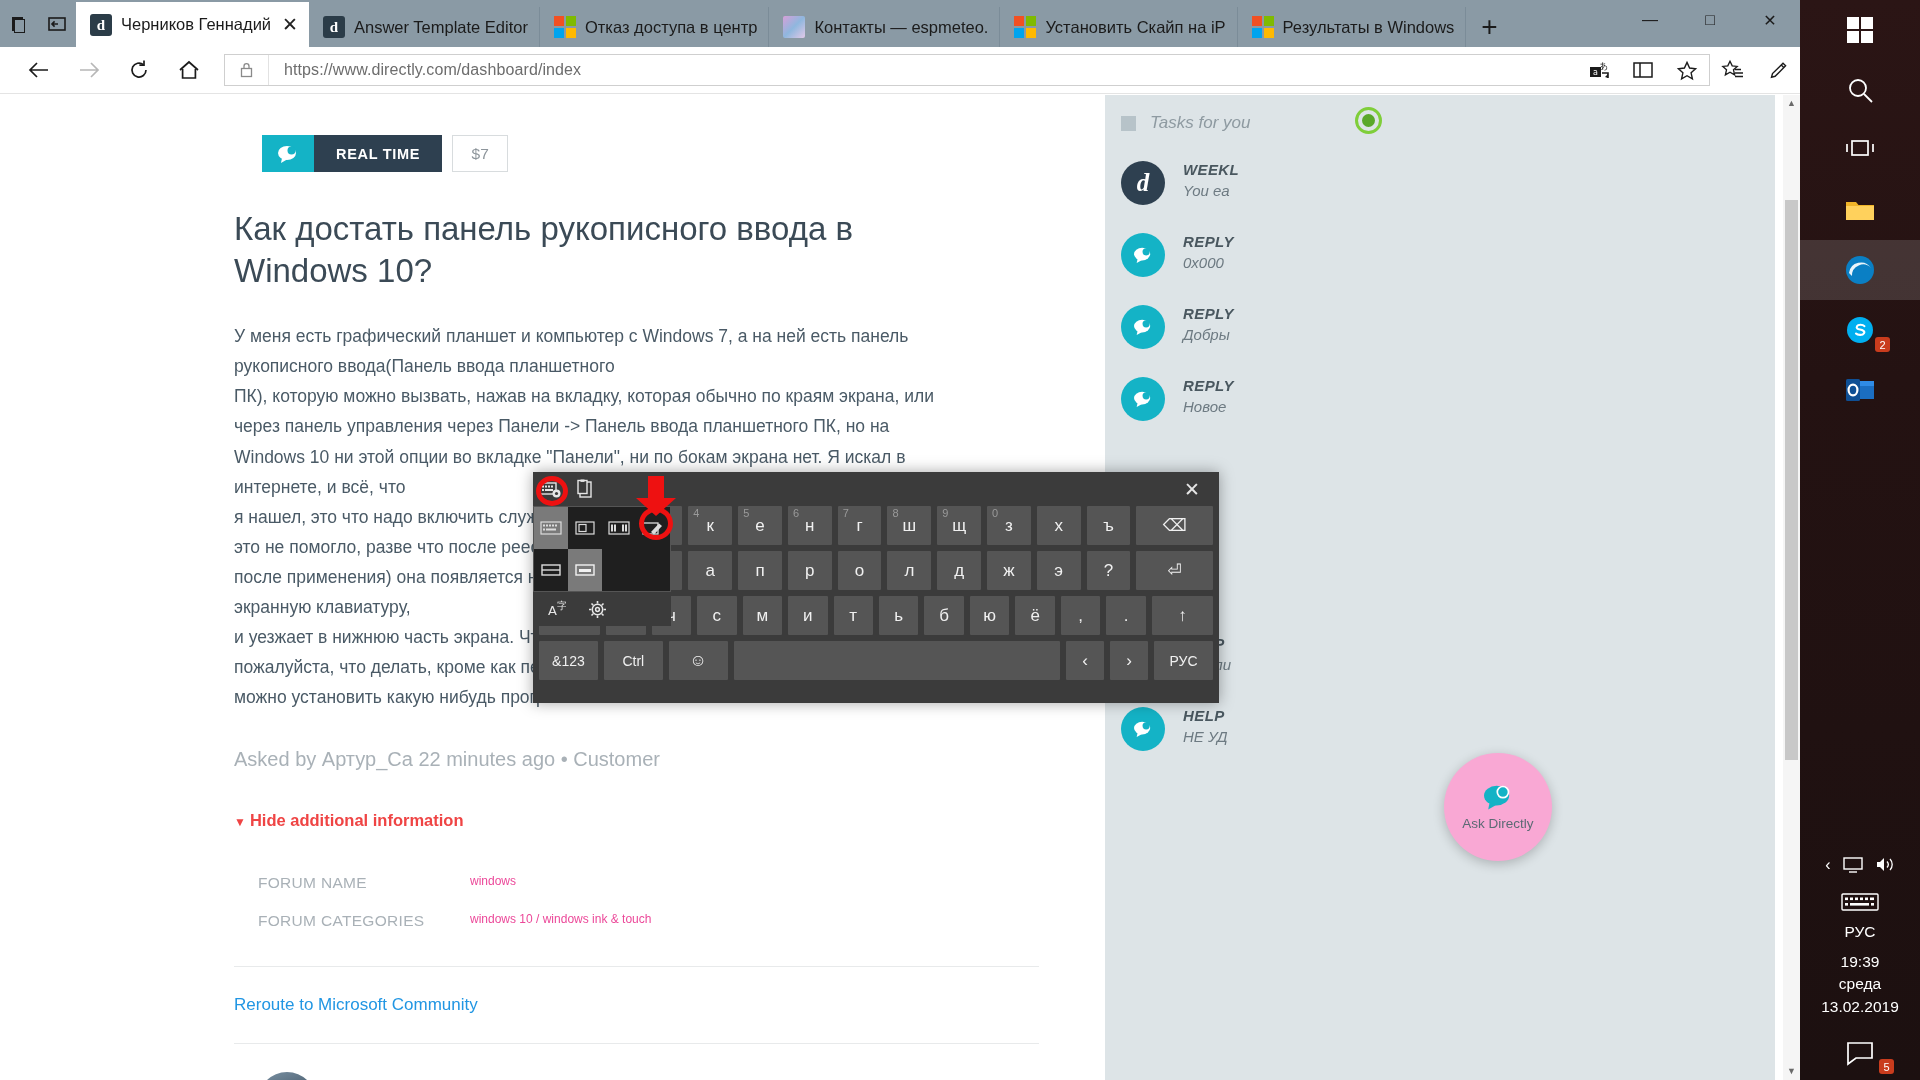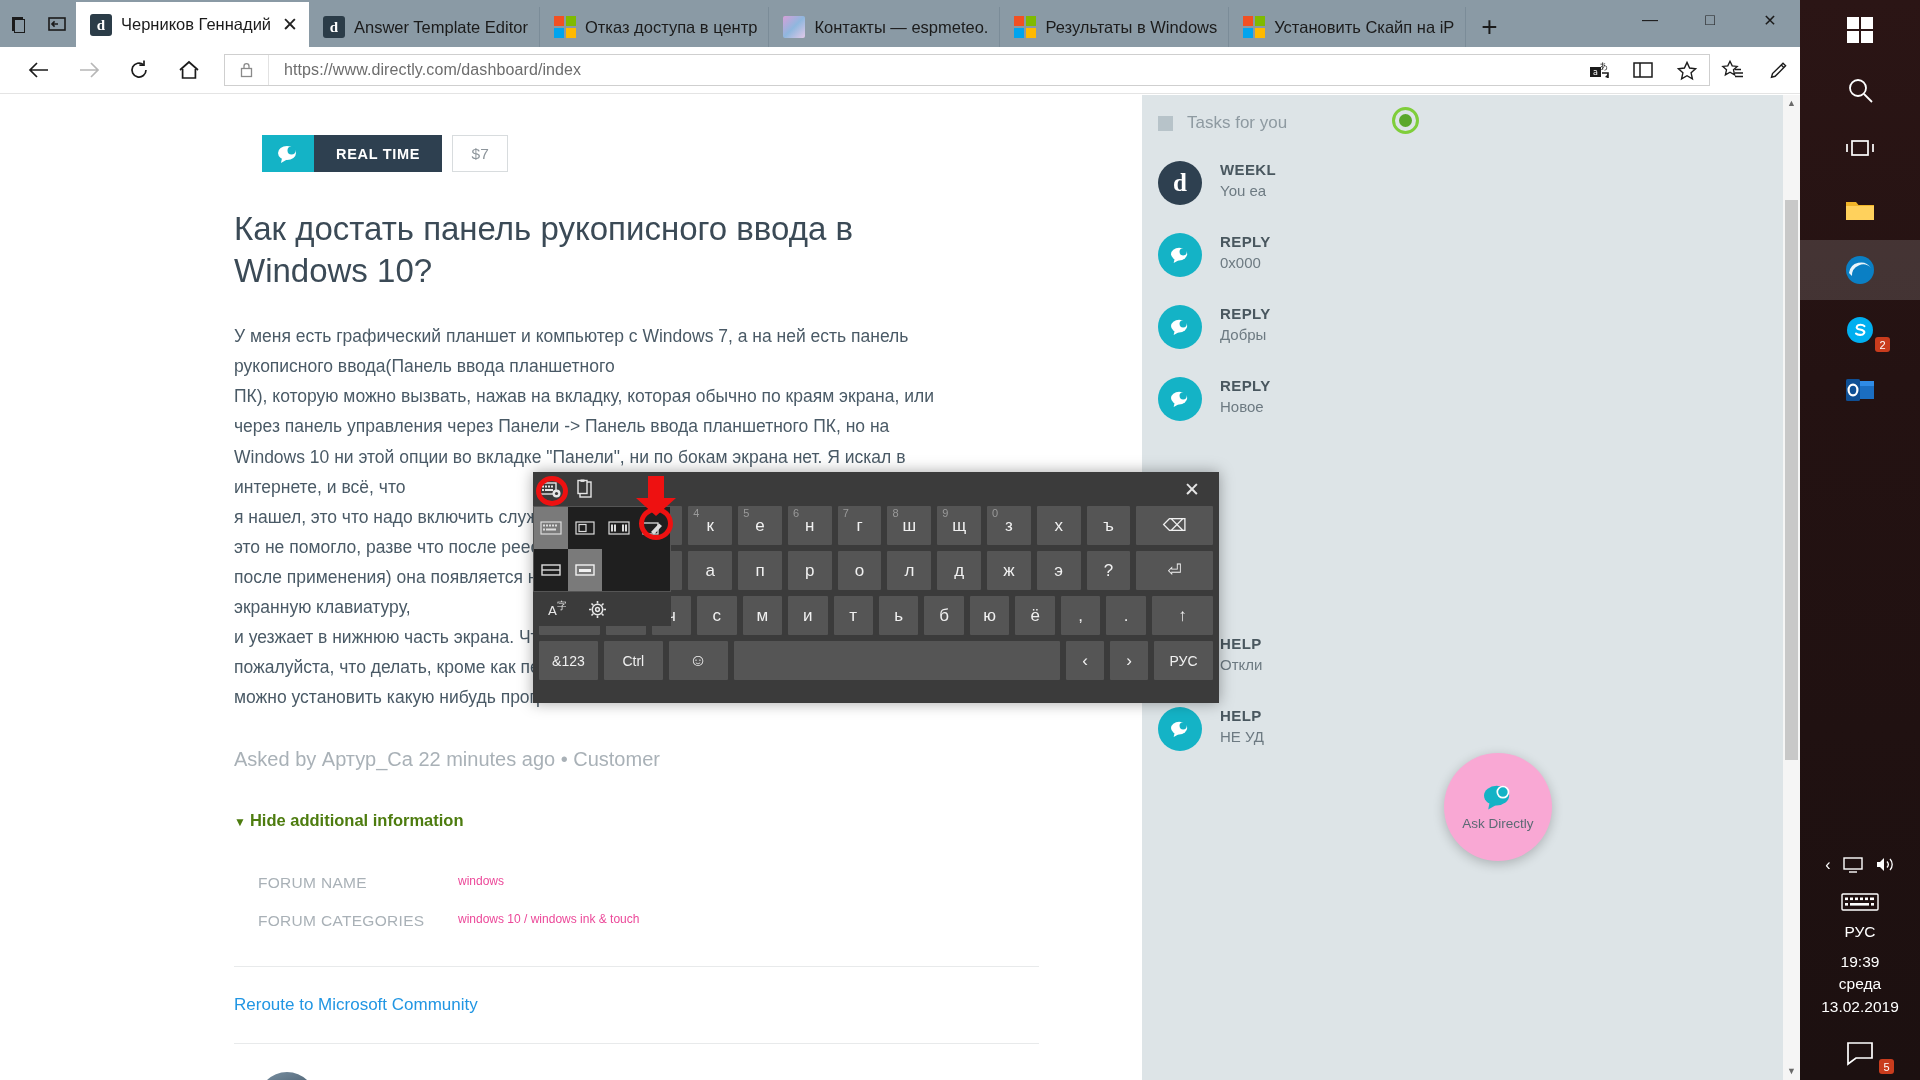--- a/index.html
+++ b/index.html
@@ -96,37 +96,38 @@
     color: #8d959b; font-size: 15.5px; display: flex; align-items: center;
     justify-content: center; margin-left: 10px; padding: 0 14px;
   }
   h1.qtitle {
     margin: 36px 0 0 234px; width: 760px; font-size: 33px; font-weight: 400;
     line-height: 1.26; color: #3b4a56; font-family: "Liberation Sans", sans-serif;
   }
   .qbody { margin: 30px 0 0 234px; width: 800px; color: #4a5a66; font-size: 17.5px; line-height: 1.72; }
   .qbody p { margin: 0; }
   .qmeta { margin: 36px 0 0 234px; color: #a9b1b7; font-size: 20px; }
-  .toggle-link { margin: 40px 0 0 234px; color: #4d7c0f; font-size: 16.5px; font-weight: bold; }
+  .toggle-link { margin: 40px 0 0 234px; color: #ef4444; font-size: 16.5px; font-weight: bold; }
   .toggle-link .caret { font-size: 12px; margin-right: 4px; }
   .info-table { margin: 34px 0 0 258px; width: 760px; }
-  .info-row { display: flex; padding: 10px 0; }
+  .info-row { display: flex; padding: 10px 0; gap: 12px; }
   .info-label { width: 200px; color: #a9b1b7; font-size: 15.5px; letter-spacing: .3px; }
   .info-value { color: #ec4899; font-size: 12px; }
   .divider { margin: 26px 0 0 234px; width: 805px; height: 1px; background: #e8eaeb; }
   .reroute { margin: 28px 0 0 234px; color: #2196e3; font-size: 17px; }
   .divider2 { margin: 28px 0 0 234px; width: 805px; height: 1px; background: #e8eaeb; }
   .answer-row { margin: 28px 0 0 258px; display: flex; align-items: center; gap: 28px; }
   .avatar { width: 58px; height: 58px; border-radius: 50%;
             background: linear-gradient(160deg,#7b92a4 0%,#4b5f70 45%,#2f3c46 100%); overflow: hidden; }
 
   
   .tasks {
-    position: absolute; left: 1142px; top: 0; width: 670px; height: 985px;
+    position: absolute; left: 1105px; top: 0; width: 670px; height: 985px;
     background: #dde4e7;
+    font-style: italic;
   }
   .tasks-header { display: flex; align-items: center; padding: 18px 0 0 16px; gap: 14px; }
   .tasks-square { width: 15px; height: 15px; background: #b7c3c9; }
   .tasks-title { font-size: 17px; color: #8e9aa1; }
   .tasks-dot {
     position: absolute; left: 250px; top: 12px; width: 27px; height: 27px; border-radius: 50%;
     border: 3px solid #7fce3a; background: #dde4e7;
   }
   .tasks-dot i { position: absolute; left: 4px; top: 4px; width: 13px; height: 13px;
                  border-radius: 50%; background: #5aa82a; }
@@ -260,31 +261,31 @@
         <span class="tab-label">Контакты — espmeteo.</span>
       </div>
 
       <div class="tab">
         <span class="favicon fav-ms">
           <i style="background:#f25022"></i>
             <i style="background:#7fba00"></i>
             <i style="background:#00a4ef"></i>
             <i style="background:#ffb900"></i>
         </span>
-        <span class="tab-label">Результаты в Windows</span>
+        <span class="tab-label">Установить Скайп на iP</span>
       </div>
 
       <div class="tab">
         <span class="favicon fav-ms">
           <i style="background:#f25022"></i>
             <i style="background:#7fba00"></i>
             <i style="background:#00a4ef"></i>
             <i style="background:#ffb900"></i>
         </span>
-        <span class="tab-label">Установить Скайп на iP</span>
+        <span class="tab-label">Результаты в Windows</span>
       </div>
 
       <div class="tabplus">+</div>
 
       <div class="wincontrols">
         <div class="wc">—</div>
         <div class="wc">□</div>
         <div class="wc">✕</div>
       </div>
     </div>

